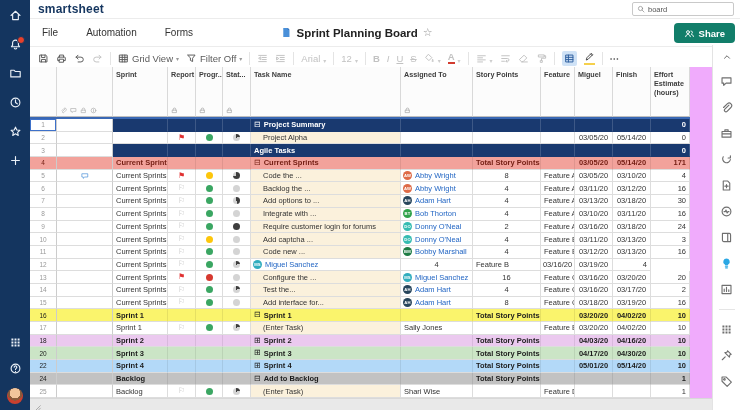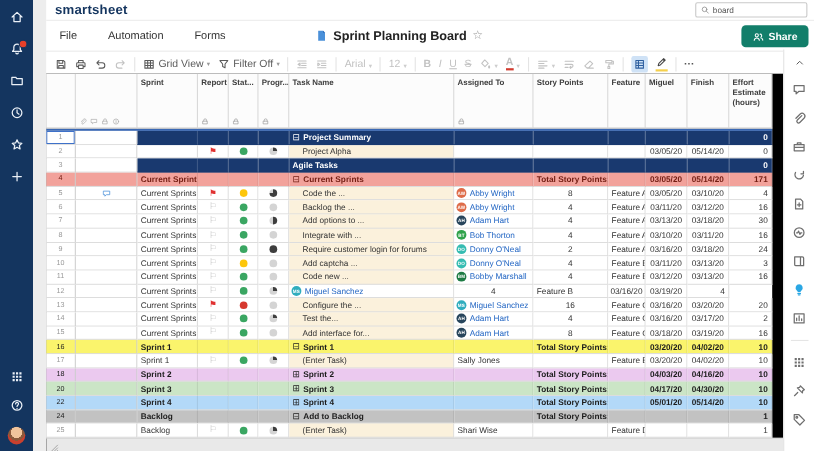--- a/index.html
+++ b/index.html
@@ -12,21 +12,21 @@
   .leftnav{position:absolute;left:0;top:0;bottom:0;width:30px;background:#14355F;z-index:6;
            display:flex;flex-direction:column;align-items:center;padding:9px 0 6px;box-sizing:border-box;}
   .ln-top{display:flex;flex-direction:column;gap:16px;align-items:center;color:#EAF0F7;}
   .ln-bottom{margin-top:auto;display:flex;flex-direction:column;gap:13px;align-items:center;color:#EAF0F7;}
   .lnic{width:13px;height:13px;position:relative;}
   .badge{position:absolute;top:-2px;right:-3px;width:6px;height:6px;background:#E8402A;border-radius:50%;border:1px solid #14355F;}
   .avatar{width:16px;height:16px;border-radius:50%;
           background:radial-gradient(circle at 50% 32%,#F0C49B 0 38%,#8A5A3B 39% 55%,#C9402E 56% 100%);}
 
   
-  .main{position:absolute;left:30px;top:0;right:0;bottom:0;margin-left:12px;}
+  .main{position:absolute;left:30px;top:0;right:0;bottom:0;}
   .topbar{height:18px;background:#fff;border-bottom:1px solid #ECECEC;position:relative;display:flex;align-items:center;}
   .logo{font-size:12px;font-weight:bold;color:#14355F;margin-left:8px;letter-spacing:.2px;}
   .search{position:absolute;right:6px;top:2px;width:92px;height:12px;border:1px solid #C9C9C9;border-radius:2px;
           background:#fff;display:flex;align-items:center;gap:3px;padding:0 4px;}
   .search .ic{width:8px;height:8px;color:#8a8a8a;flex:none;}
   .sv{font-size:7.5px;color:#555;}
   .menubar{height:27px;background:#fff;border-bottom:1px solid #ECECEC;position:relative;display:flex;align-items:center;}
   .menus{display:flex;gap:28px;margin-left:12px;font-size:10px;color:#333;}
   .menus span{cursor:default;}
   .title{position:absolute;left:46%;transform:translateX(-50%);display:flex;align-items:center;gap:5px;}
@@ -46,21 +46,21 @@
   .caret{font-size:6px;color:#999;}
   .tbit.dis .caret{color:#CDCDCD;}
   .tbdiv{width:1px;height:13px;background:#E4E4E4;flex:none;}
   .fw{font-weight:bold;} .it{font-style:italic;} .un{text-decoration:underline;} .st{text-decoration:line-through;}
   .ac{border-bottom:2px solid #D23B2F;line-height:1;font-weight:bold;}
   .activeic{background:#CFE2F6;border-radius:2px;padding:2px;color:#2D5E9E;}
   .penun{border-bottom:2px solid #F5D04C;padding-bottom:1px;color:#444;}
   .more{letter-spacing:1px;color:#555;font-weight:bold;}
 
   
-  .content{position:absolute;top:67px;left:0;right:28px;bottom:0;background:#000000;overflow:hidden;}
+  .content{position:absolute;top:67px;left:0;right:28px;bottom:0;background:#f0abfc;overflow:hidden;}
   .sheet{position:absolute;top:0;left:0;width:660px;background:#fff;}
   .hrow,.grow{display:grid;grid-template-columns:27px 56px 55px 28px 27px 28px 150px 72px 68px 34px 38px 38px 39px;}
   .hrow{height:50px;background:#FCFCFC;}
   .h{border-right:1px solid #D9D9D9;border-bottom:1px solid #BFBFBF;font-size:7.2px;font-weight:bold;color:#3d3d3d;
      padding:3px 1px 2px 3px;display:flex;flex-direction:column;justify-content:space-between;overflow:hidden;box-sizing:border-box;line-height:1.25;}
   .h .ic{width:7px;height:7px;color:#9a9a9a;}
   .gutic{display:flex;gap:3px;align-items:flex-end;}
   .gutic .ic{width:7px;height:7px;color:#A8A8A8;}
   .rows{border-top:2px solid #3A68B4;}
   .grow{height:12.7px;}
@@ -386,29 +386,29 @@
             </div>
             <div class="h">
               <span>Report</span>
               <i class="ic">
                 <svg viewBox="0 0 16 16" fill="none" stroke="currentColor" stroke-width="1.4" stroke-linecap="round" stroke-linejoin="round">
                   <path d="M5 7.2V5.4a3 3 0 016 0v1.8M3.6 7.2h8.8v5.6H3.6z"></path>
                 </svg>
               </i>
             </div>
             <div class="h">
-              <span>Stat...</span>
+              <span>Progr...</span>
               <i class="ic">
                 <svg viewBox="0 0 16 16" fill="none" stroke="currentColor" stroke-width="1.4" stroke-linecap="round" stroke-linejoin="round">
                   <path d="M5 7.2V5.4a3 3 0 016 0v1.8M3.6 7.2h8.8v5.6H3.6z"></path>
                 </svg>
               </i>
             </div>
             <div class="h">
-              <span>Progr...</span>
+              <span>Stat...</span>
               <i class="ic">
                 <svg viewBox="0 0 16 16" fill="none" stroke="currentColor" stroke-width="1.4" stroke-linecap="round" stroke-linejoin="round">
                   <path d="M5 7.2V5.4a3 3 0 016 0v1.8M3.6 7.2h8.8v5.6H3.6z"></path>
                 </svg>
               </i>
             </div>
             <div class="h">
               <span>Task Name</span>
               <span></span>
             </div>

